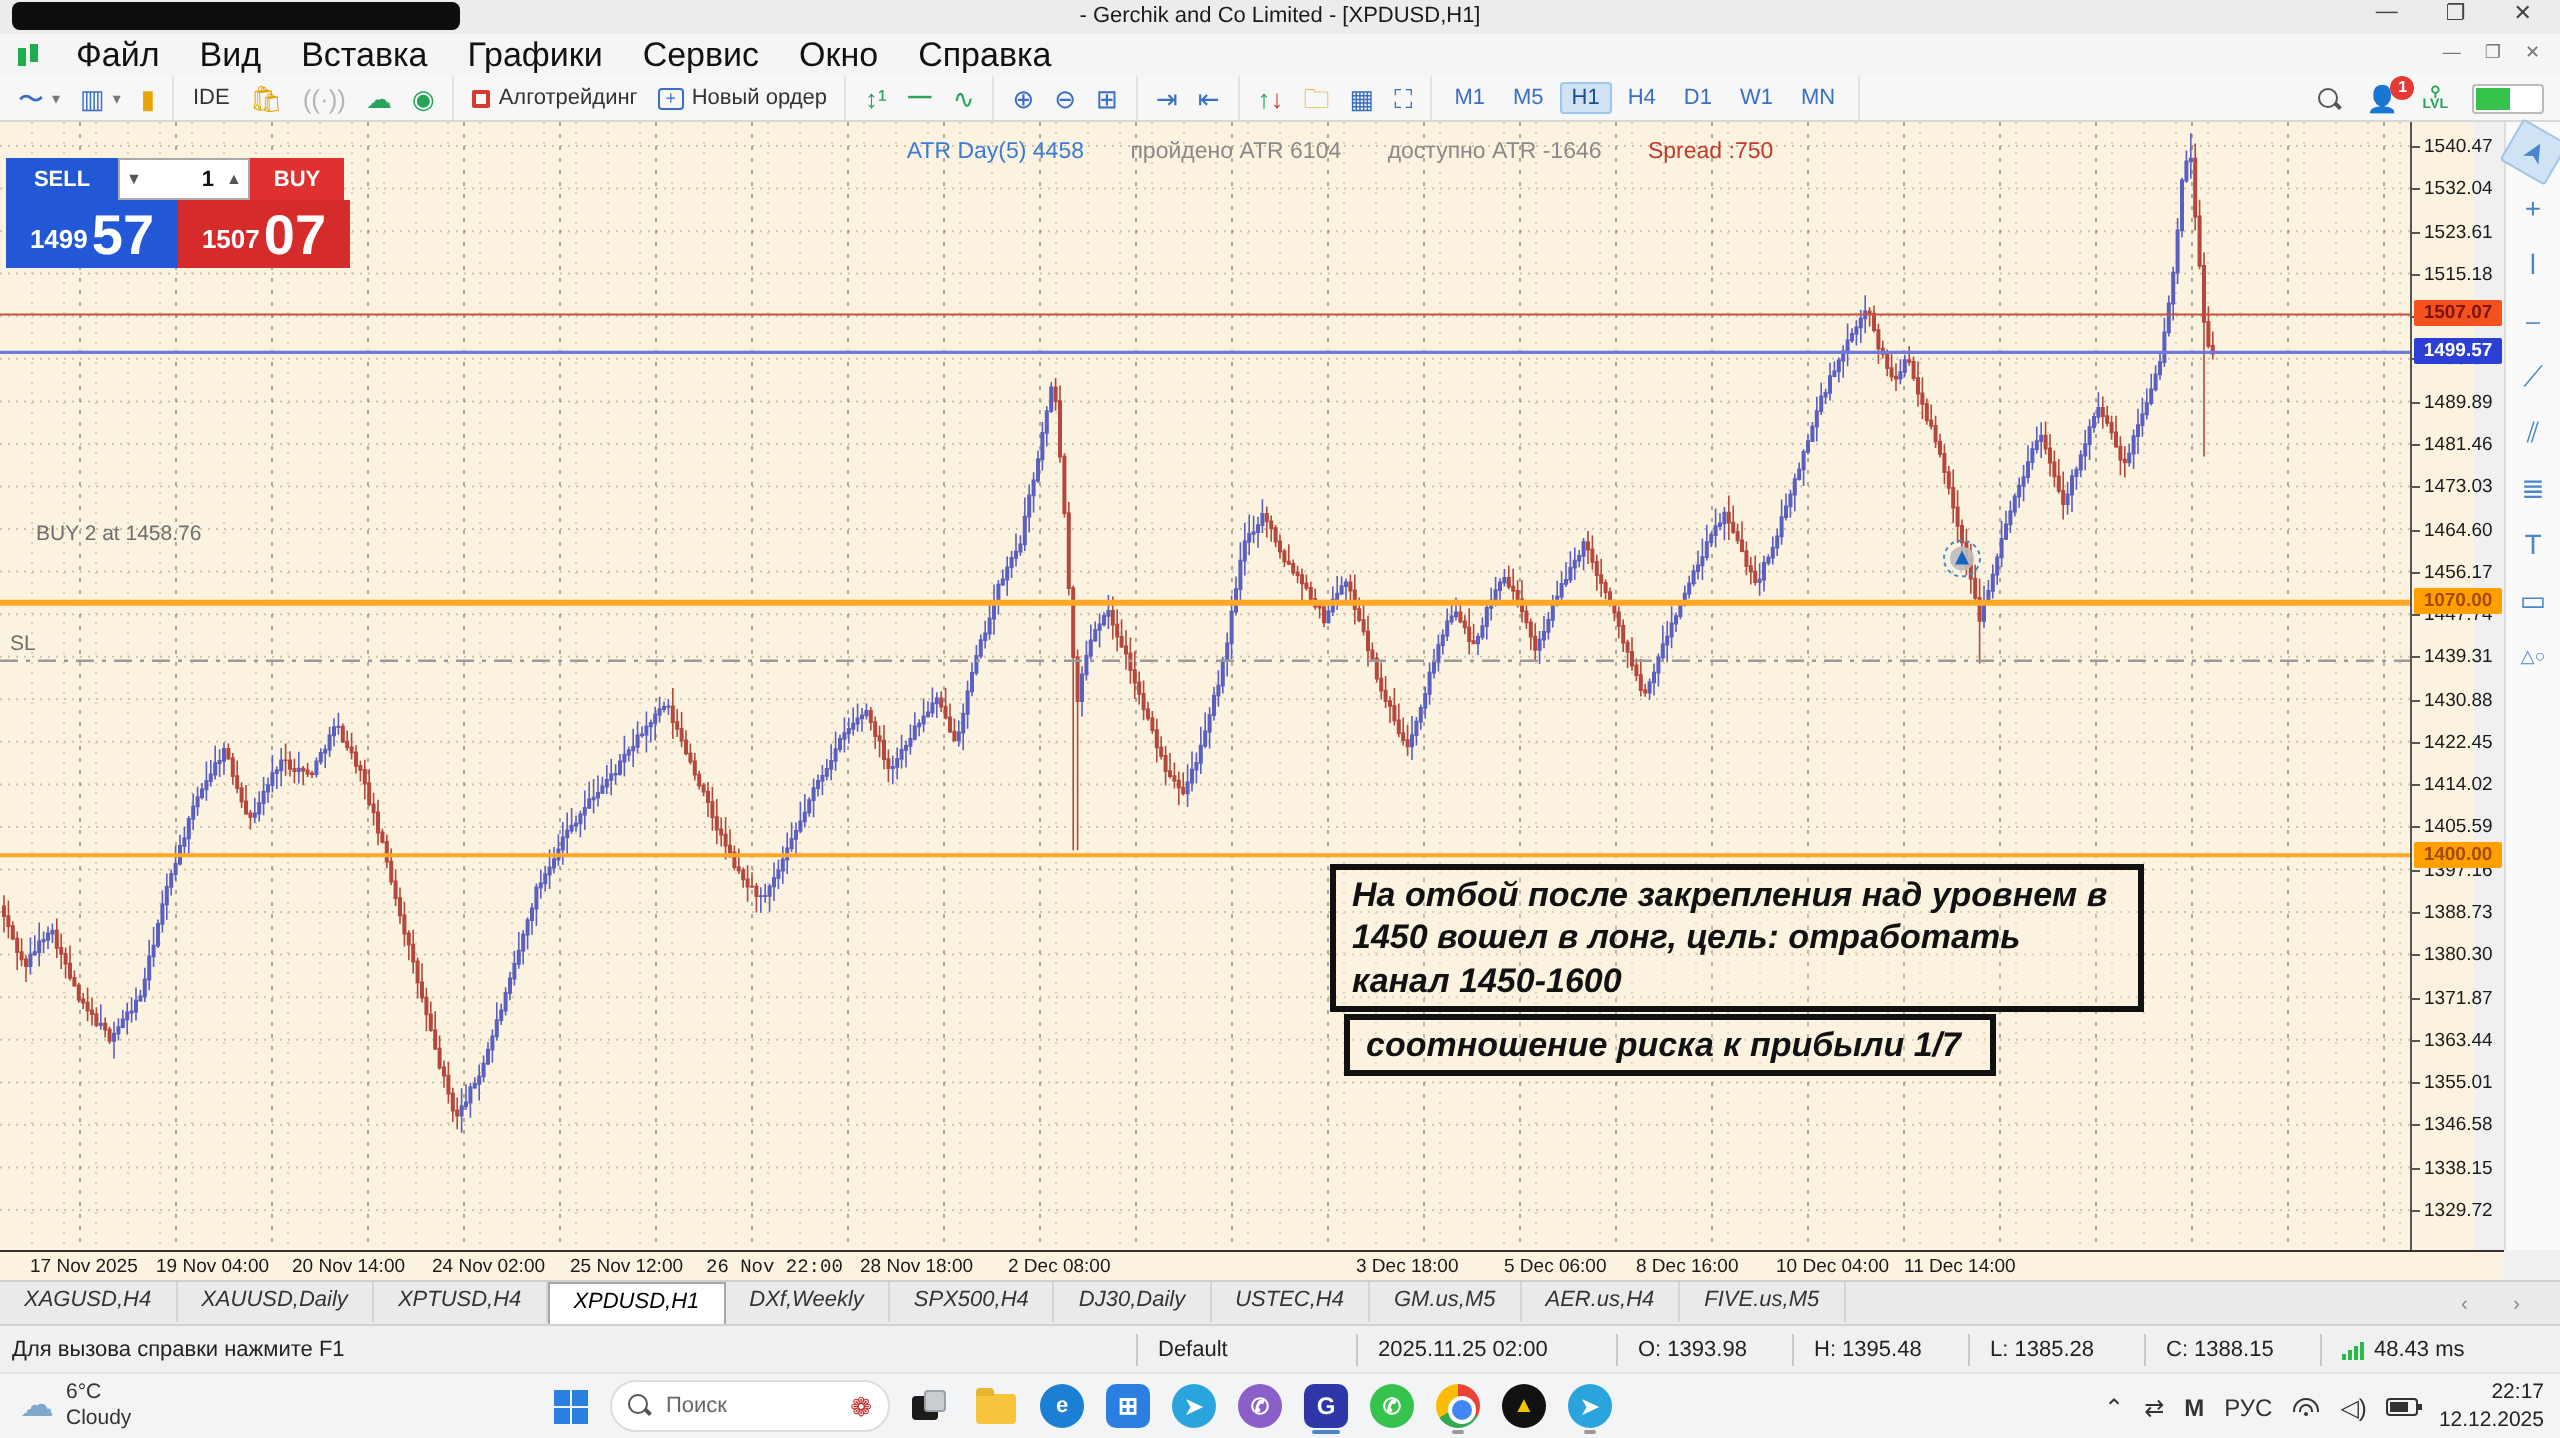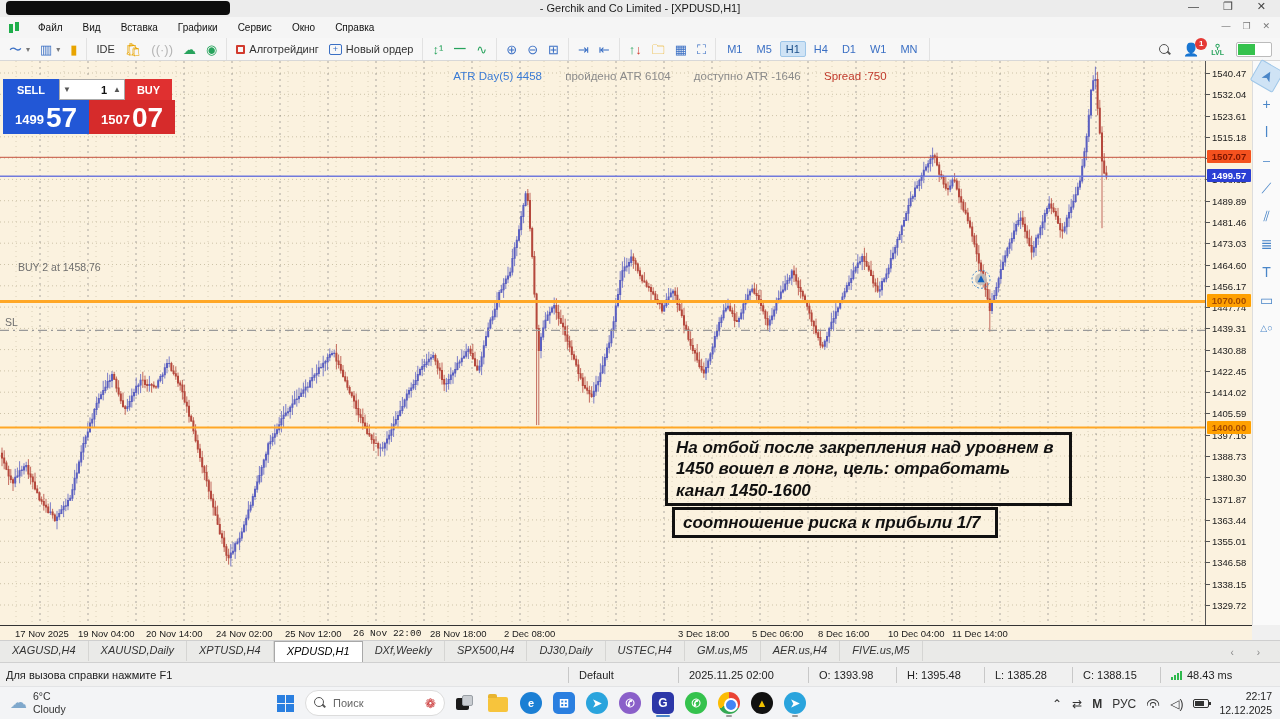--- a/index.html
+++ b/index.html
@@ -14,21 +14,21 @@
   .winctl { position:absolute; top:0px; display:flex; gap:24px; color:#444; font-size:11px; }
   #mainctl { right:14px; }
   .winctl span { cursor:default; }
 
   
   #menubar { position:absolute; top:17px; left:0; width:1280px; height:21px; background:#f5f5f5; display:flex; align-items:center; }
   #applogo { width:14px; height:12px; margin:0 6px 0 8px; position:relative; }
   #applogo i { position:absolute; width:4px; background:#1fae4b; }
   #applogo i:nth-child(1){ left:1px; top:2px; height:9px; }
   #applogo i:nth-child(2){ left:7px; top:0; height:9px; }
-  .menu-item { padding:3px 10px; font-size:10px; color:#111; }
+  .menu-item { padding:3px 10px; font-size:17px; color:#111; }
   #childctl { position:absolute; right:10px; top:4px; display:flex; gap:12px; color:#777; font-size:9px; }
 
   
   #toolbar { position:absolute; top:38px; left:0; width:1280px; height:23px; background:#f7f7f7; border-bottom:1px solid #d8d8d8; display:flex; align-items:center; }
   .tb-group { display:flex; align-items:center; height:100%; padding:0 4px; border-right:1px solid #e2e2e2; }
   .tb-btn { display:flex; align-items:center; gap:4px; padding:2px 4px; margin:0 1px; border-radius:2px; font-size:11px; color:#333; }
   .glyph { font-size:13px; line-height:13px; }
   .g-green { color:#27a35c; } .g-blue { color:#3a6fc4; } .g-gray { color:#b5b5b5; }
   .g-yellow { color:#e8a400; } .g-red { color:#d23b2e; }
   .algo-sq { width:9px; height:9px; border:2px solid #d23b2e; border-radius:1px; display:inline-block; }
@@ -71,21 +71,21 @@
   .px-big { font-size:28px; line-height:28px; font-weight:bold; }
 
   .chart-label { position:absolute; font-size:10.5px; color:#6e6e6e; z-index:4; }
 
   
   .anno { position:absolute; border:3px solid #111; padding:2px 8px; font-size:17px; font-weight:bold; font-style:italic; color:#111; line-height:1.25; z-index:7; background:rgba(251,242,223,0.25); }
   #anno1 { left:665px; top:371px; width:407px; }
   #anno2 { left:672px; top:446px; width:326px; }
 
   
-  #priceAxis { position:absolute; left:1205px; top:0; width:47px; height:564px; background:#fbf2df; border-left:1px solid #555; }
+  #priceAxis { position:absolute; left:1205px; top:0; width:32px; height:564px; background:#fbf2df; border-left:1px solid #555; }
   .tick { position:absolute; left:0; width:100%; font-size:9.5px; color:#1a1a1a; }
   .tick i { position:absolute; left:0; top:5px; width:4px; height:1px; background:#555; }
   .tick b { font-weight:normal; position:absolute; left:6px; top:0; }
   .badge { position:absolute; left:1px; width:44px; font-size:9.5px; font-weight:bold; text-align:center; border-radius:1px; padding:1px 0; z-index:3; }
 
   
   #toolsSidebar { position:absolute; left:1252px; top:0; width:28px; height:564px; background:#fafafa; border-left:1px solid #ddd; }
   .tool { width:24px; height:26px; margin:2px auto 0; display:flex; align-items:center; justify-content:center; color:#4a86c8; font-size:14px; border-radius:2px; }
   .tool.active { background:#cfe3f5; border:1px solid #9ec6e8; }
 

